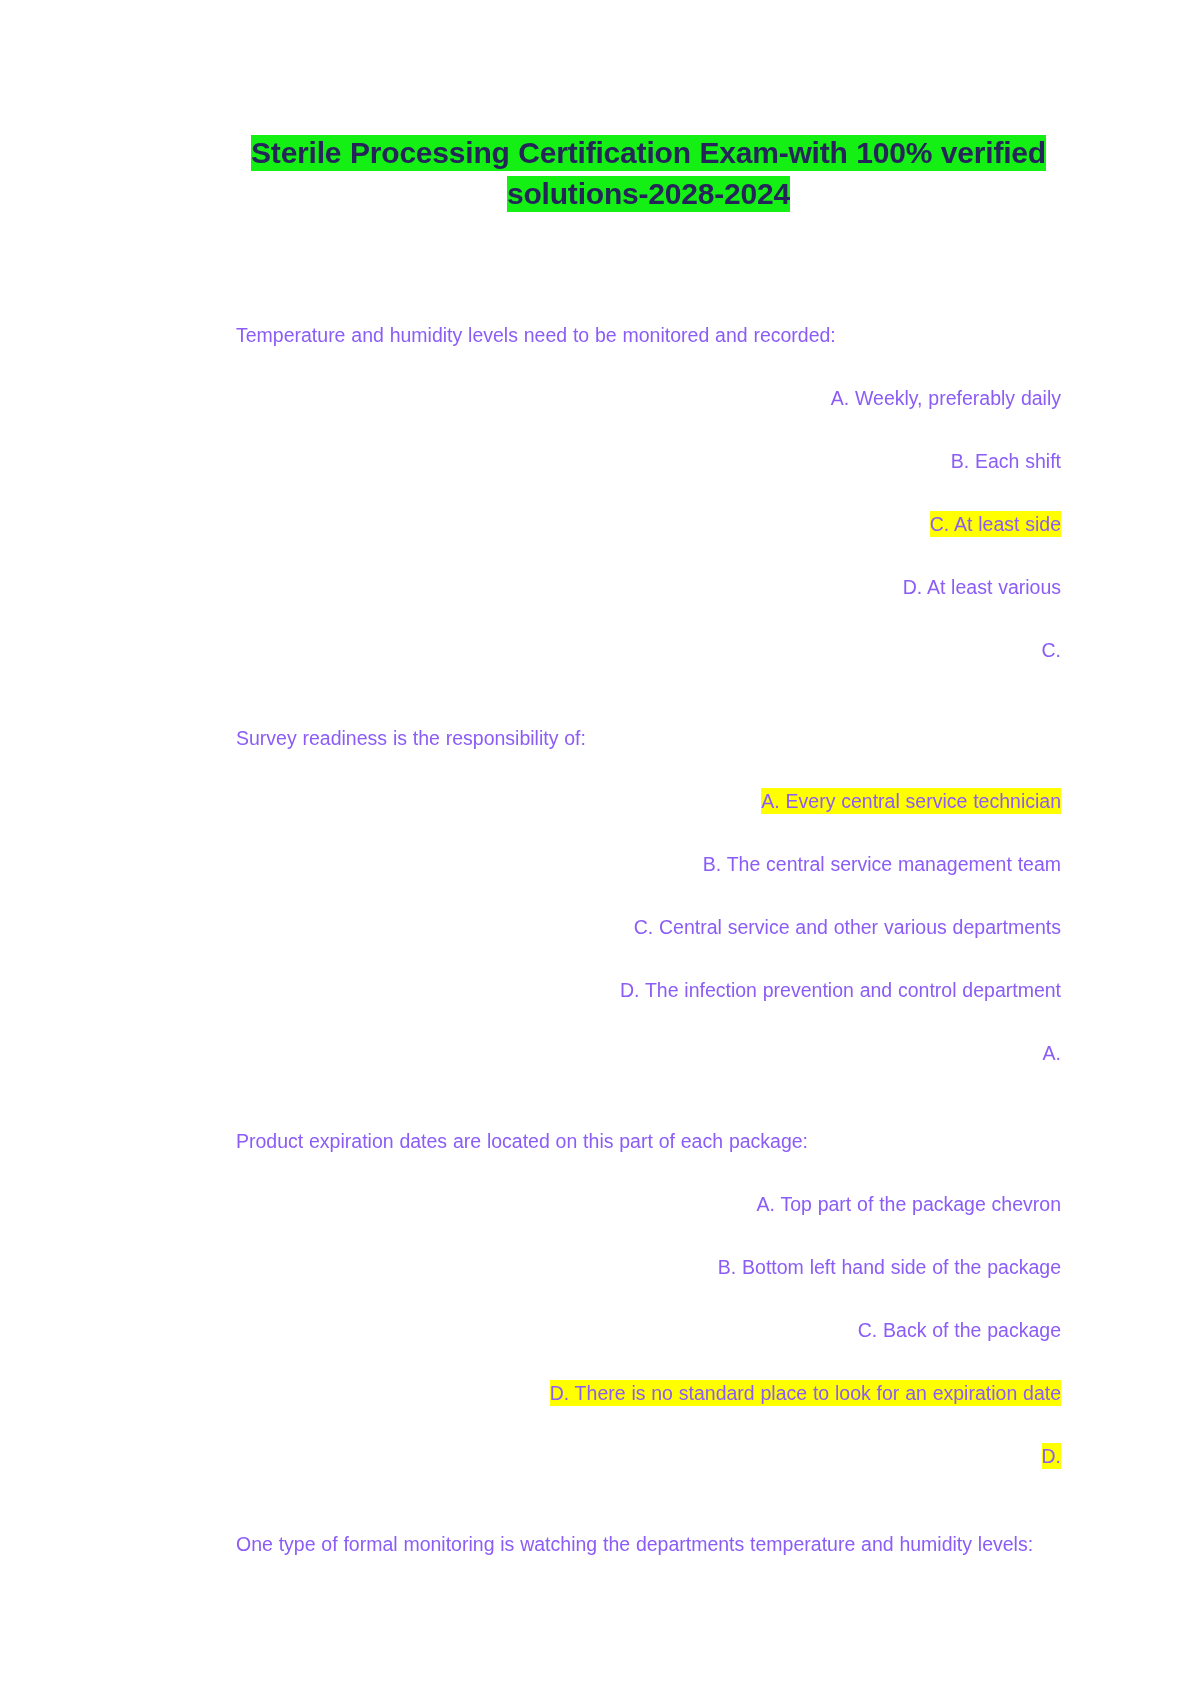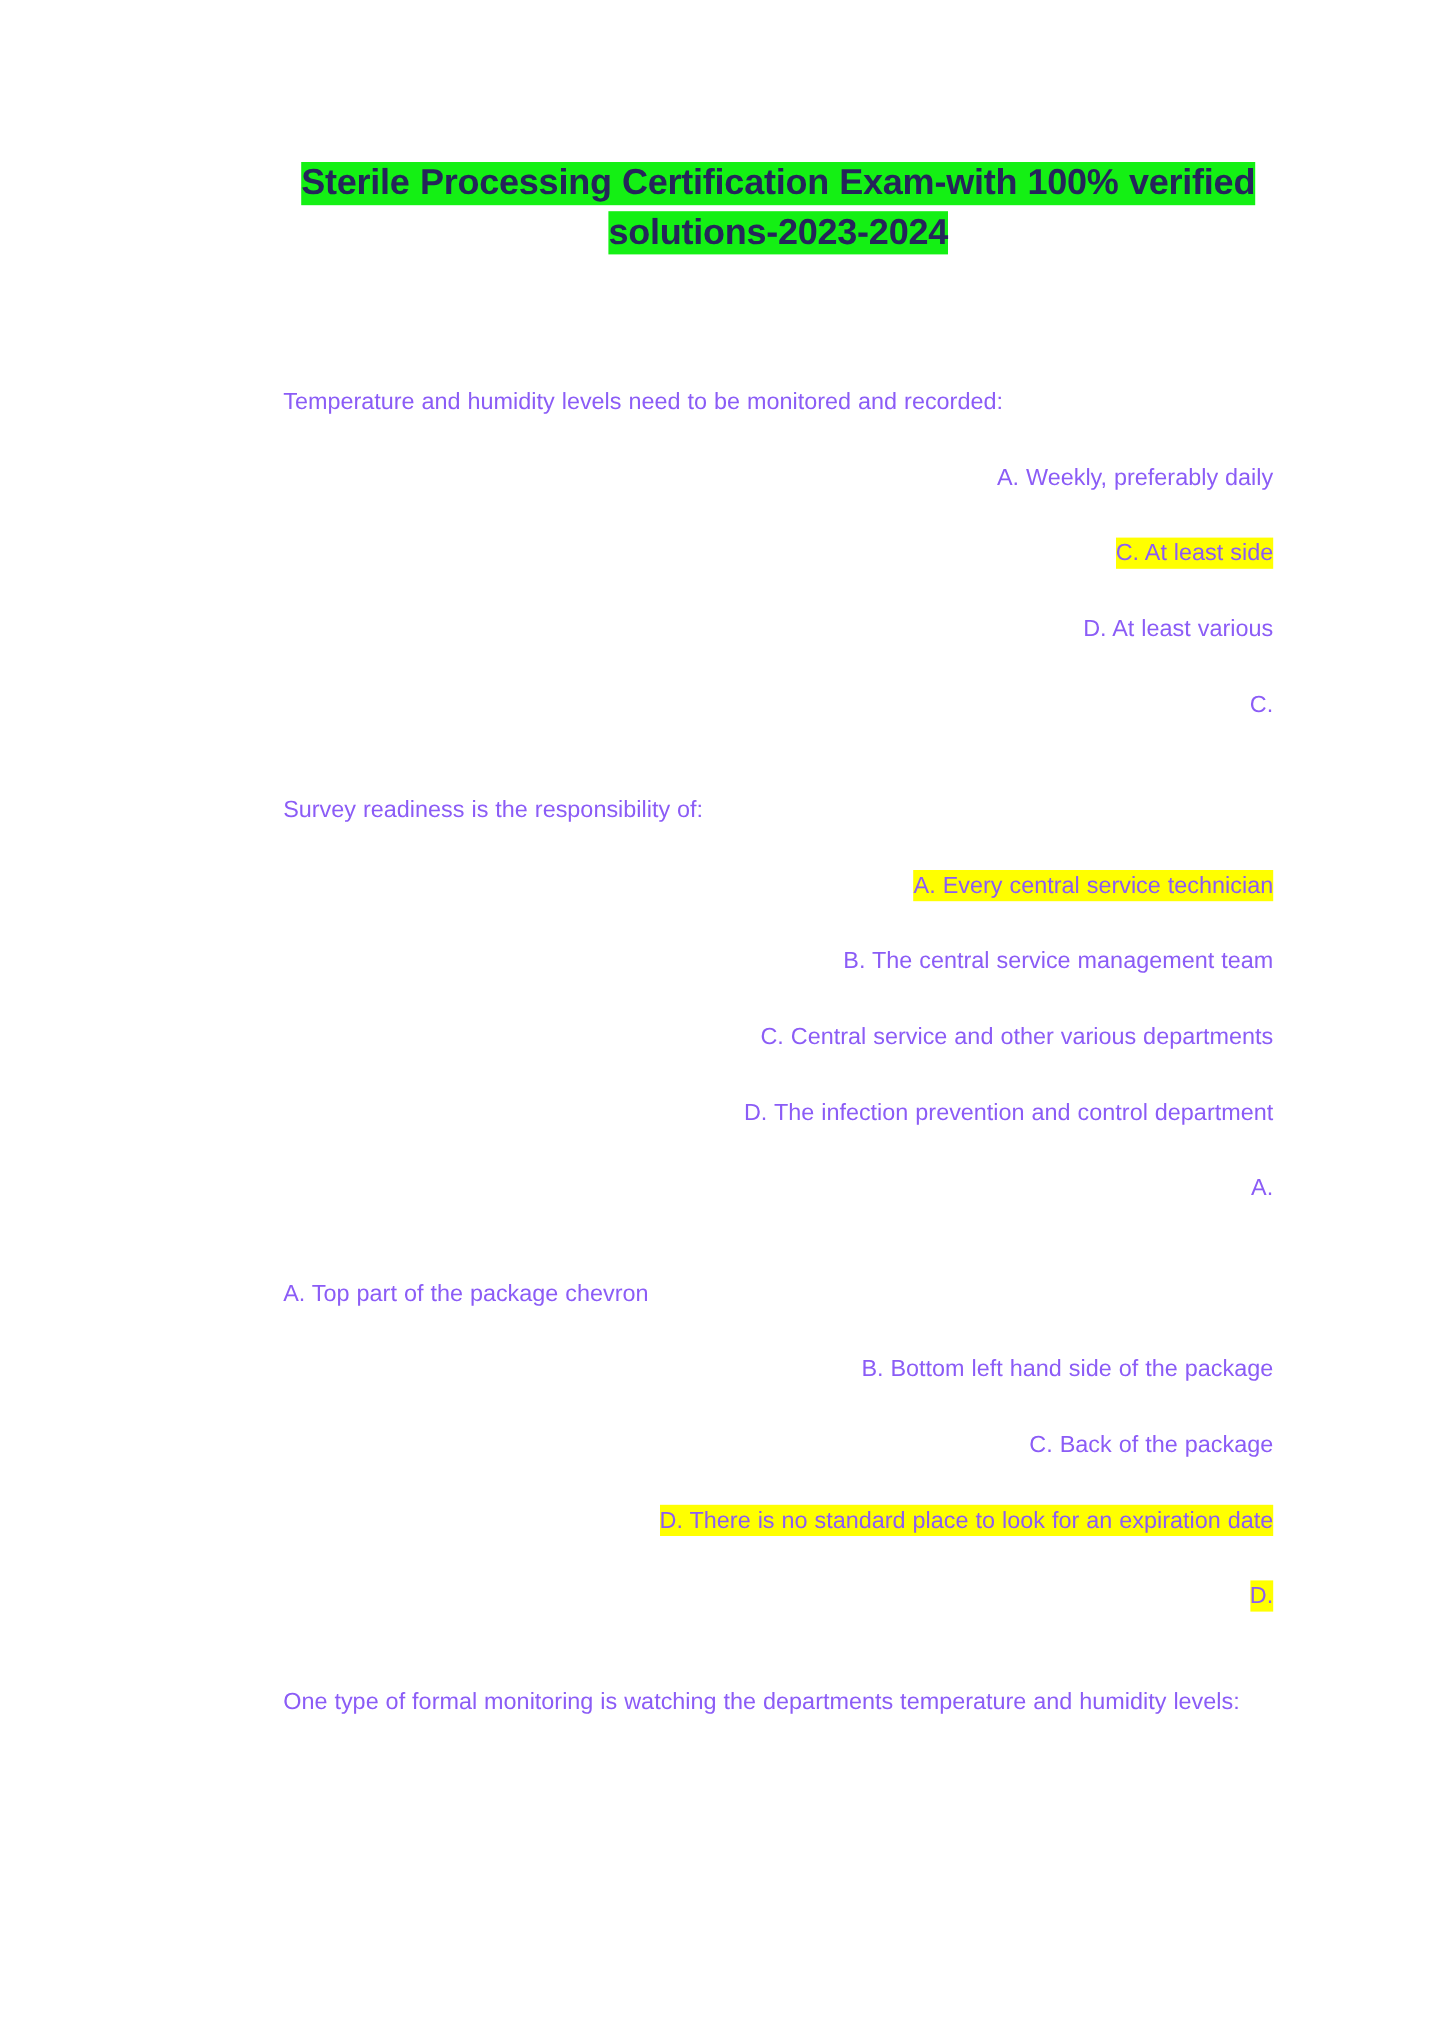--- a/index.html
+++ b/index.html
@@ -83,44 +83,46 @@
   }
 </style>
 </head>
 <body>
 
 <div class="page">
   <div class="content">
 
     <h1 class="doc-title">
       <span class="hl-green">Sterile Processing Certification Exam-with 100% verified</span><br>
-      <span class="hl-green">solutions-2023-2024</span>
+      <span class="hl-green">solutions-2028-2024</span>
     </h1>
 
     <div class="gap-title"></div>
 
     <div id="questions-root">
         <div class="q-block">
           <p class="line"><span class="txt">Temperature and humidity levels need to be monitored and recorded:</span></p>
           <p class="line"><span class="txt">A. Weekly, preferably daily</span></p>
+          <p class="line"><span class="txt">B. Each shift</span></p>
           <p class="line hl"><span class="txt">C. At least side</span></p>
           <p class="line"><span class="txt">D. At least various</span></p>
           <p class="line"><span class="txt">C.</span></p>
         </div>
         <div class="gap-block"></div>
         <div class="q-block">
           <p class="line"><span class="txt">Survey readiness is the responsibility of:</span></p>
           <p class="line hl"><span class="txt">A. Every central service technician</span></p>
           <p class="line"><span class="txt">B. The central service management team</span></p>
           <p class="line"><span class="txt">C. Central service and other various departments</span></p>
           <p class="line"><span class="txt">D. The infection prevention and control department</span></p>
           <p class="line"><span class="txt">A.</span></p>
         </div>
         <div class="gap-block"></div>
         <div class="q-block">
+          <p class="line"><span class="txt">Product expiration dates are located on this part of each package:</span></p>
           <p class="line"><span class="txt">A. Top part of the package chevron</span></p>
           <p class="line"><span class="txt">B. Bottom left hand side of the package</span></p>
           <p class="line"><span class="txt">C. Back of the package</span></p>
           <p class="line hl"><span class="txt">D. There is no standard place to look for an expiration date</span></p>
           <p class="line hl"><span class="txt">D.</span></p>
         </div>
         <div class="gap-block"></div>
         <div class="q-block">
           <p class="line"><span class="txt">One type of formal monitoring is watching the departments temperature and humidity levels:</span></p>
         </div>

